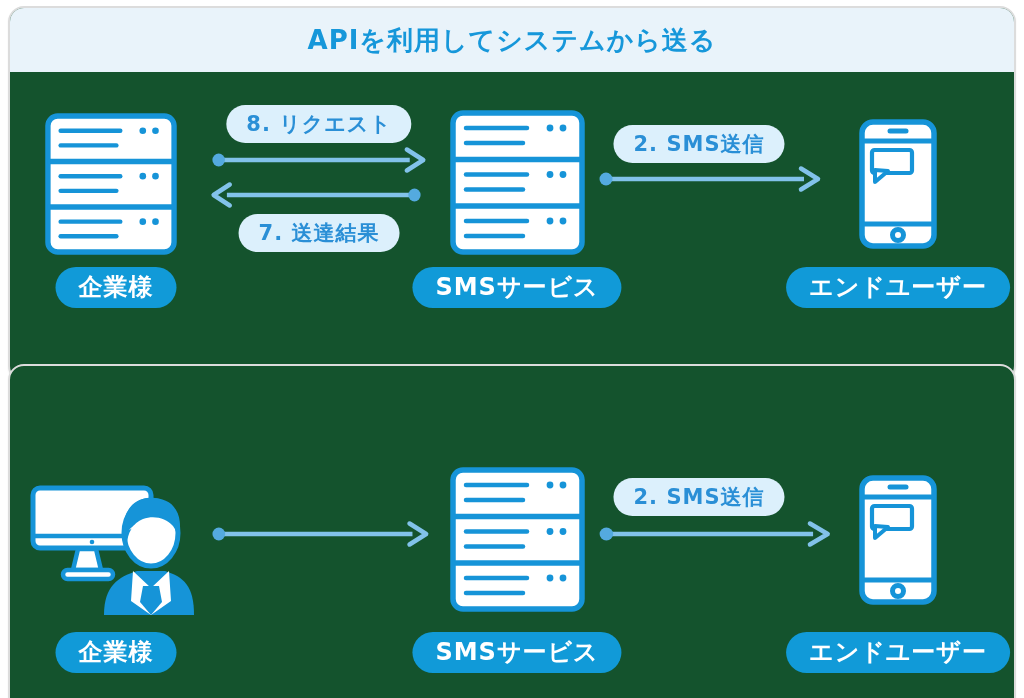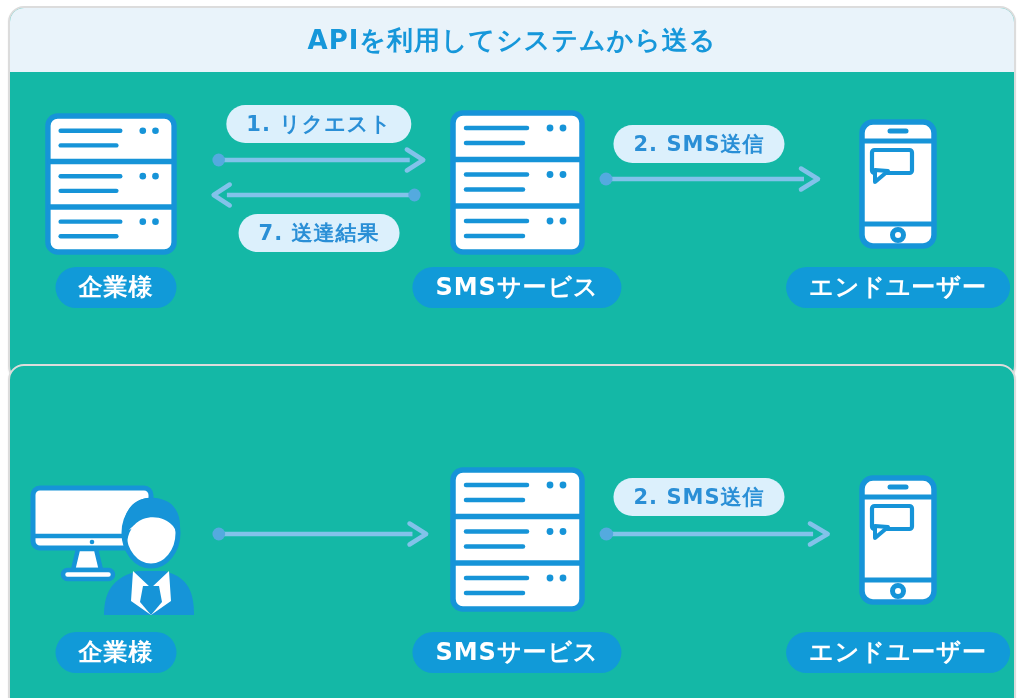--- a/index.html
+++ b/index.html
@@ -1,21 +1,21 @@
 <!DOCTYPE html>
 <html><head>
 <meta charset="utf-8">
 <style>
   * { margin:0; padding:0; box-sizing:border-box; }
   html,body { width:1024px; height:698px; background:#ffffff;
     font-family:"DejaVu Sans","Liberation Sans",sans-serif; }
   .canvas { position:relative; width:1024px; height:698px; }
 
   .panel { position:absolute; left:8px; width:1008px; height:376px;
-    background:#14b8a6; border:2px solid #dcdcdc; border-radius:16px;
+    background:#14532d; border:2px solid #dcdcdc; border-radius:16px;
     box-shadow:0 1px 2px rgba(0,0,0,0.07); overflow:hidden; }
   .panel-header { position:absolute; left:0; top:0; width:100%; height:64px;
     background:#e9f3fa; display:flex; align-items:center; justify-content:center; }
   .panel-title { color:#1697da; font-size:26px; font-weight:bold; letter-spacing:1px; }
 
   .node-icon { position:absolute; }
   .name-pill { position:absolute; transform:translateX(-50%);
     background:#119ad8; color:#ffffff; font-weight:bold; font-size:24px;
     height:41px; line-height:41px; padding:0 23px; border-radius:21px;
     white-space:nowrap; letter-spacing:1px; }
@@ -109,21 +109,21 @@
     <svg class="arrow" style="left:200px; top:137px;" width="220" height="30" viewBox="0 0 228 30" preserveAspectRatio="none">
         <use href="#sym-arrow-right"></use>
       </svg>
     <svg class="arrow" style="left:197px; top:172px;" width="216" height="30" viewBox="0 0 228 30" preserveAspectRatio="none">
         <use href="#sym-arrow-left"></use>
       </svg>
     <svg class="arrow" style="left:587px; top:156px;" width="228" height="30" viewBox="0 0 228 30" preserveAspectRatio="none">
         <use href="#sym-arrow-right"></use>
       </svg>
 
-    <div class="step-pill" style="left:309px; top:97px;">1. リクエスト</div>
+    <div class="step-pill" style="left:309px; top:97px;">8. リクエスト</div>
     <div class="step-pill" style="left:309px; top:206px;">7. 送達結果</div>
     <div class="step-pill" style="left:689px; top:117px;">2. SMS送信</div>
 
     <div class="name-pill" style="left:106px; top:259px;">企業様</div>
     <div class="name-pill" style="left:507px; top:259px;">SMSサービス</div>
     <div class="name-pill" style="left:888px; top:259px;">エンドユーザー</div>
   </section>
 
   <section class="panel" style="top:364px;">
 

